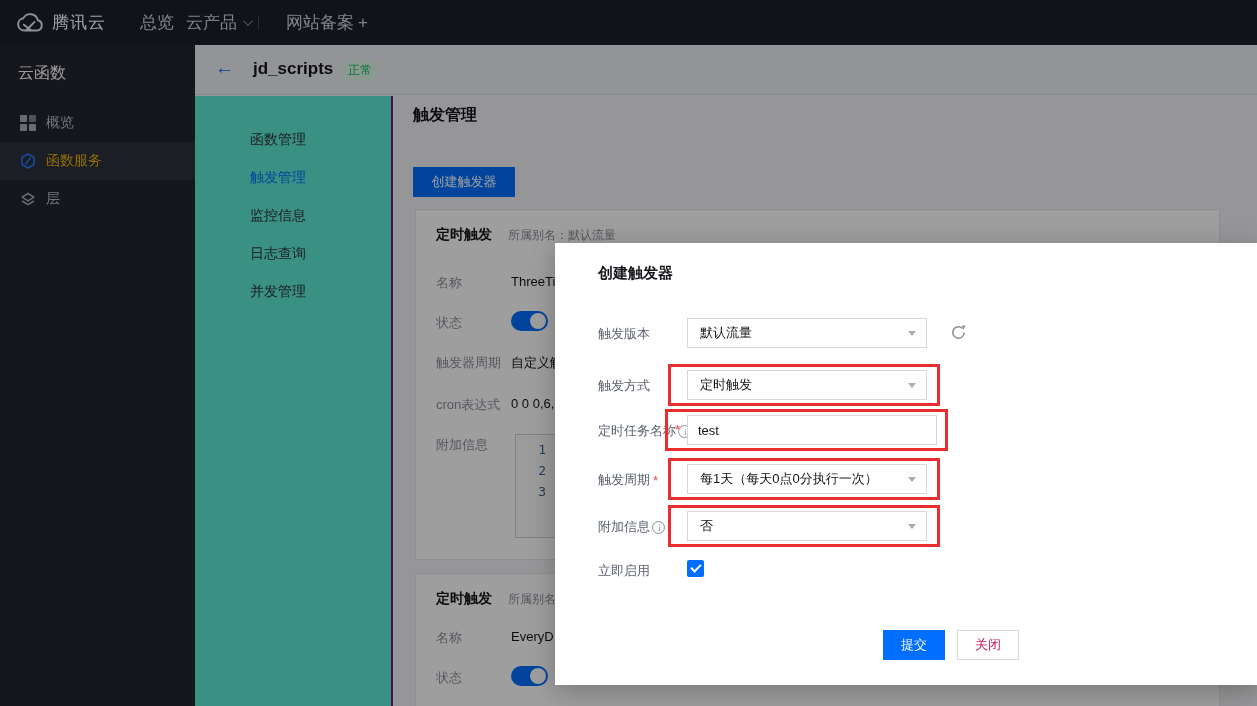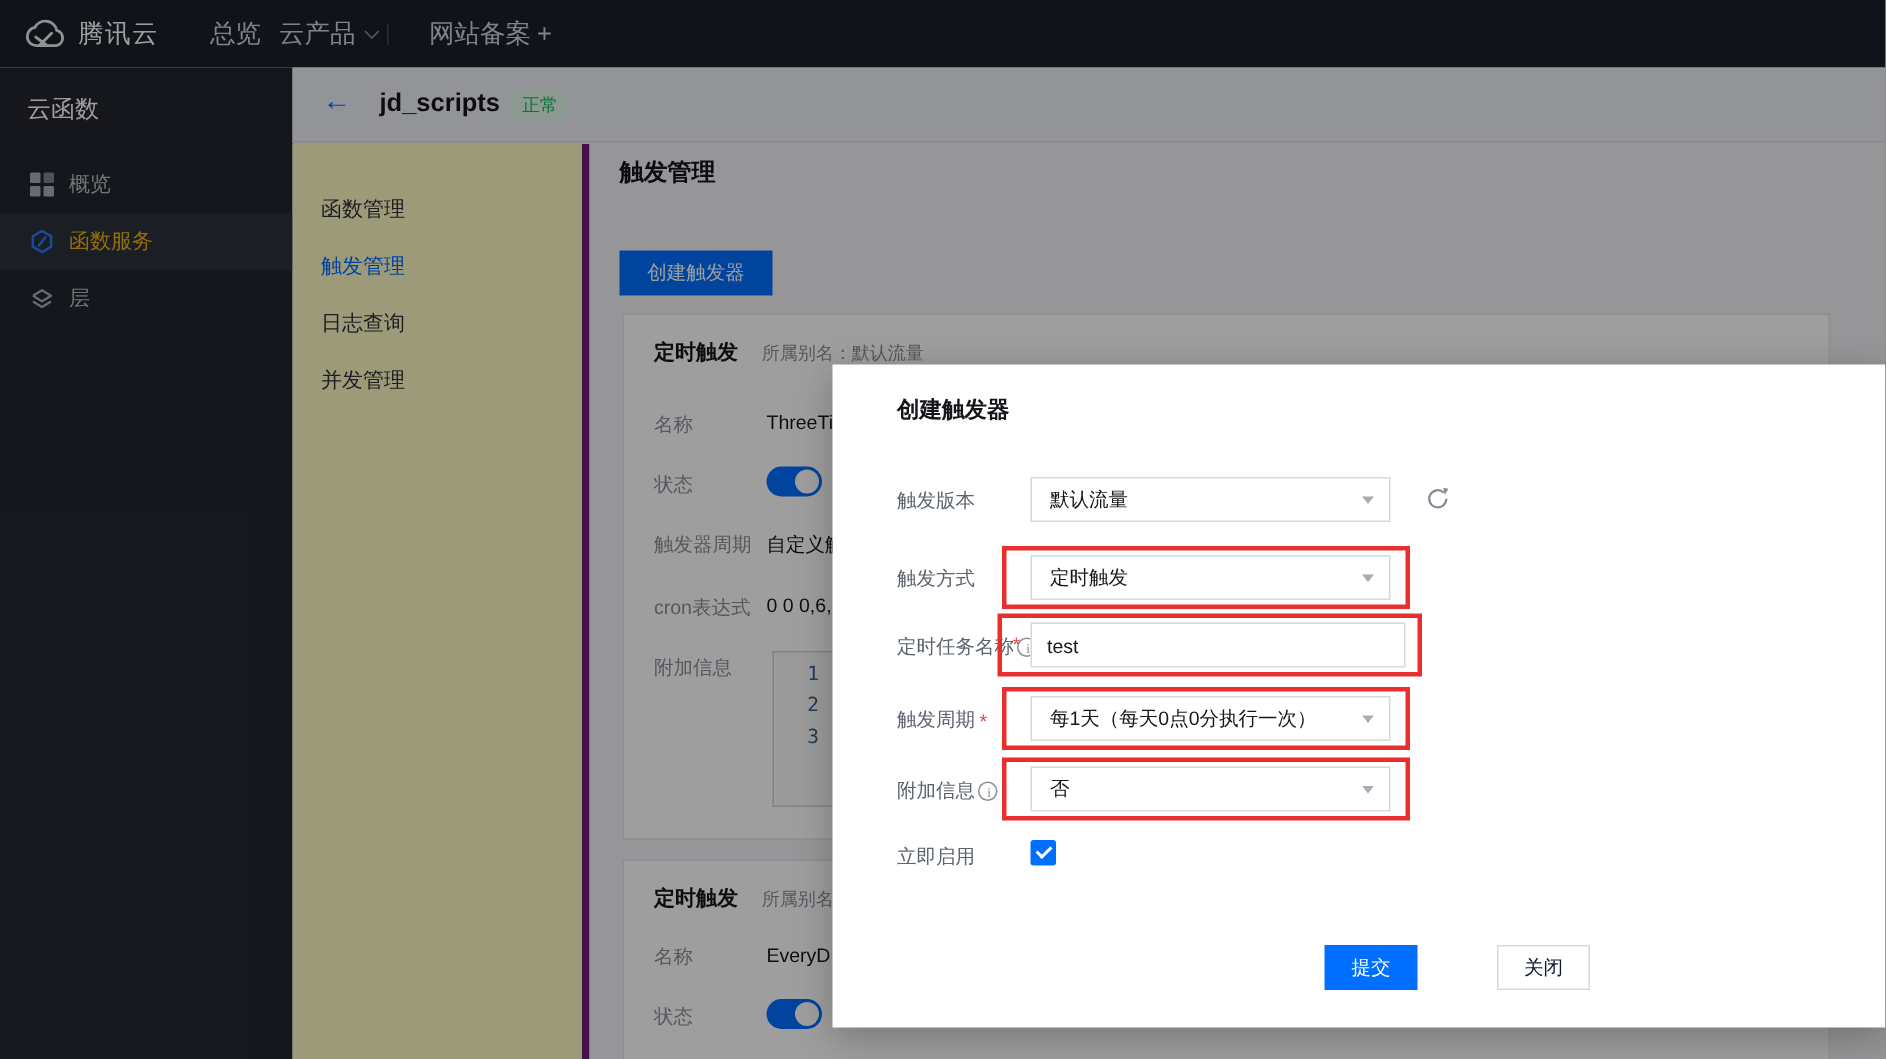--- a/index.html
+++ b/index.html
@@ -25,21 +25,21 @@
   .grid-ico i{background:#a7adb8;border-radius:1px;}
   .grid-ico i:nth-child(2){background:#7e8490;}
 
   
   .hdr{position:absolute;left:195px;top:45px;width:1062px;height:50px;background:#edeff4;border-bottom:1px solid #dadce3;z-index:1;}
   .back{position:absolute;left:20px;top:12px;font-size:19px;color:#006eff;cursor:pointer;font-weight:bold;}
   .fn-title{position:absolute;left:58px;top:14px;font-size:17px;font-weight:bold;color:#15161a;}
   .badge{position:absolute;left:145px;top:15px;background:#e3f7eb;color:#0abf5b;font-size:12px;padding:2px 8px;border-radius:10px;}
 
   
-  .side-2{position:absolute;left:195px;top:96px;width:198px;height:610px;background:#fef9c3;border-right:5px solid #701a75;z-index:1;padding-top:24px;}
+  .side-2{position:absolute;left:195px;top:96px;width:198px;height:610px;background:#5eead4;border-right:2px solid #701a75;z-index:1;padding-top:24px;padding-left:36px;}
   .s2-item{height:38px;line-height:38px;padding-left:19px;font-size:14px;color:#2f3138;cursor:pointer;}
   .s2-item.active{color:#006eff;}
 
   
   .main{position:absolute;left:393px;top:96px;width:864px;height:610px;background:#f2f3f6;z-index:1;overflow:hidden;}
   .page-title{position:absolute;left:20px;top:9px;font-size:16px;font-weight:bold;color:#15161a;}
   .btn-primary{background:#006eff;color:#fff;border:none;font-size:13px;cursor:pointer;}
   .create-btn{position:absolute;left:20px;top:71px;width:102px;height:30px;}
   .card{position:absolute;left:22px;width:805px;background:#fff;border:1px solid #e4e6eb;}
   .card1{top:113px;height:351px;}
@@ -67,21 +67,21 @@
   .m-input{width:250px;padding:0 10px;outline:none;}
   .hl{position:absolute;border:3px solid #e82e2e;pointer-events:none;}
   .req{color:#e54545;font-size:13px;margin-left:3px;}
   .info-ico{display:inline-block;width:13px;height:13px;border:1px solid #8a8f99;border-radius:50%;position:relative;margin-left:2px;cursor:pointer;flex:none;}
   .info-ico::after{content:"i";position:absolute;left:0;top:0;width:13px;height:13px;line-height:13px;text-align:center;font-size:9px;color:#8a8f99;font-family:"Liberation Serif","DejaVu Serif",serif;}
   .chk{position:absolute;left:132px;top:317px;width:17px;height:17px;background:#006eff;border-radius:2px;cursor:pointer;}
   .chk::after{content:"";position:absolute;left:4px;top:4px;width:8px;height:4px;border-left:2px solid #fff;border-bottom:2px solid #fff;transform:rotate(-45deg);}
   .m-hint{position:absolute;left:132px;top:341px;font-size:12.5px;color:#9298a3;}
   .m-btn{position:absolute;top:387px;width:62px;height:30px;font-size:13px;cursor:pointer;}
   .m-submit{left:328px;background:#006eff;color:#fff;border:none;}
-  .m-close{left:402px;background:#fff;color:#0f172a;border:1px solid #d5d8dd;margin-left:41px;}
+  .m-close{left:402px;background:#fff;color:#be185d;border:1px solid #d5d8dd;}
   .refresh{position:absolute;left:395px;cursor:pointer;}
 </style>
 </head>
 <body>
 
 <div id="frame">
 
   <div class="topbar">
     <div class="brand">
       <svg width="28" height="20" viewBox="0 0 32 22">
@@ -135,20 +135,21 @@
 
   <div class="hdr">
     <span class="back">←</span>
     <span class="fn-title">jd_scripts</span>
     <span class="badge">正常</span>
   </div>
 
   <div class="side-2">
     <div class="s2-item">函数管理</div>
     <div class="s2-item active">触发管理</div>
+    <div class="s2-item">监控信息</div>
     <div class="s2-item">日志查询</div>
     <div class="s2-item">并发管理</div>
   </div>
 
   <div class="main">
     <div class="page-title">触发管理</div>
     <button class="btn-primary create-btn">创建触发器</button>
 
     <div class="card card1">
       <div class="card-hd">

